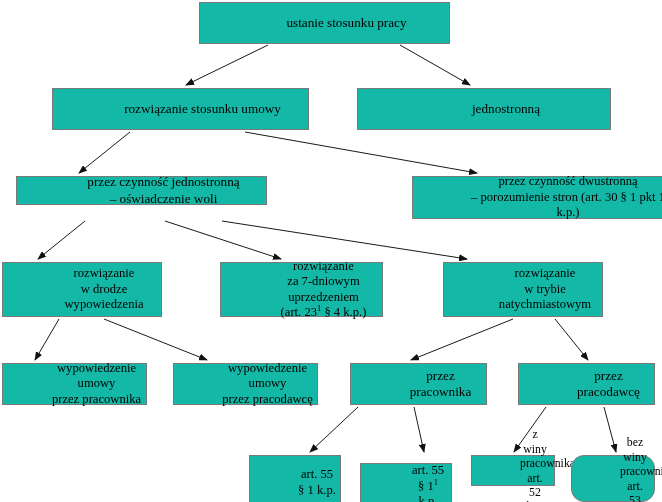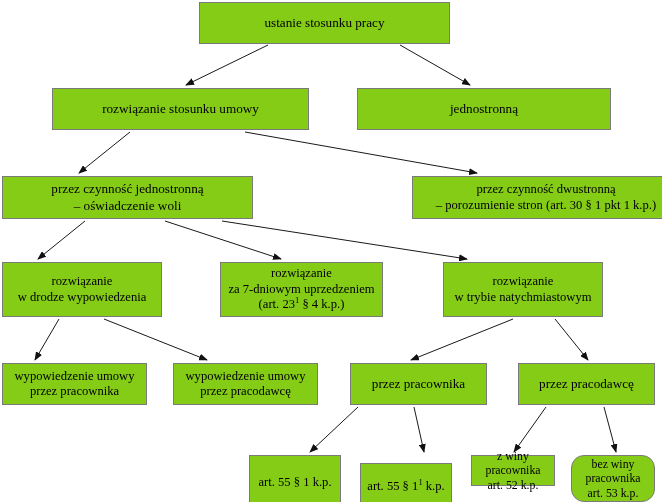--- a/index.html
+++ b/index.html
@@ -20,28 +20,29 @@
     left: 0;
     top: 0;
     width: 662px;
     height: 502px;
     pointer-events: none;
   }
   .node {
     position: absolute;
     box-sizing: border-box;
     border: 1px solid #7a7a7a;
-    background: #84cc16;
+    background: #14b8a6;
     display: flex;
     align-items: center;
     justify-content: center;
     text-align: center;
     color: #000000;
     line-height: 1.22;
     z-index: 2;
+    padding-left: 44px;
   }
   .node .node-label {
     display: block;
     width: 100%;
     padding: 0 4px;
     box-sizing: border-box;
     white-space: pre-line;
   }
   .fs13 { font-size: 13.2px; }
   .fs12 { font-size: 12.6px; }
@@ -83,21 +84,21 @@
   <div id="nodes-group">
       <div class="node" style="left: 199px; top: 2px; width: 251px; height: 42px; border-color: rgb(122, 122, 122);">
         <span class="node-label fs13">ustanie stosunku pracy</span>
       </div>
       <div class="node" style="left: 52px; top: 88px; width: 257px; height: 42px; border-color: rgb(122, 122, 122);">
         <span class="node-label fs13">rozwiązanie stosunku umowy</span>
       </div>
       <div class="node" style="left: 357px; top: 88px; width: 254px; height: 42px; border-color: rgb(122, 122, 122);">
         <span class="node-label fs13">jednostronną</span>
       </div>
-      <div class="node" style="left: 2px; top: 176px; width: 251px; height: 43px; border-color: rgb(122, 122, 122); justify-content: flex-end;">
+      <div class="node" style="left: 16px; top: 176px; width: 251px; height: 29px; border-color: rgb(122, 122, 122); justify-content: flex-end;">
         <span class="node-label fs13">przez czynność jednostronną
 – oświadczenie woli</span>
       </div>
       <div class="node" style="left: 412px; top: 176px; width: 268px; height: 43px; border-color: rgb(122, 122, 122);">
         <span class="node-label fs12">przez czynność dwustronną
 – porozumienie stron (art. 30 § 1 pkt 1 k.p.)</span>
       </div>
       <div class="node" style="left: 2px; top: 262px; width: 160px; height: 55px; border-color: rgb(122, 122, 122);">
         <span class="node-label fs12">rozwiązanie
 w drodze wypowiedzenia</span>

